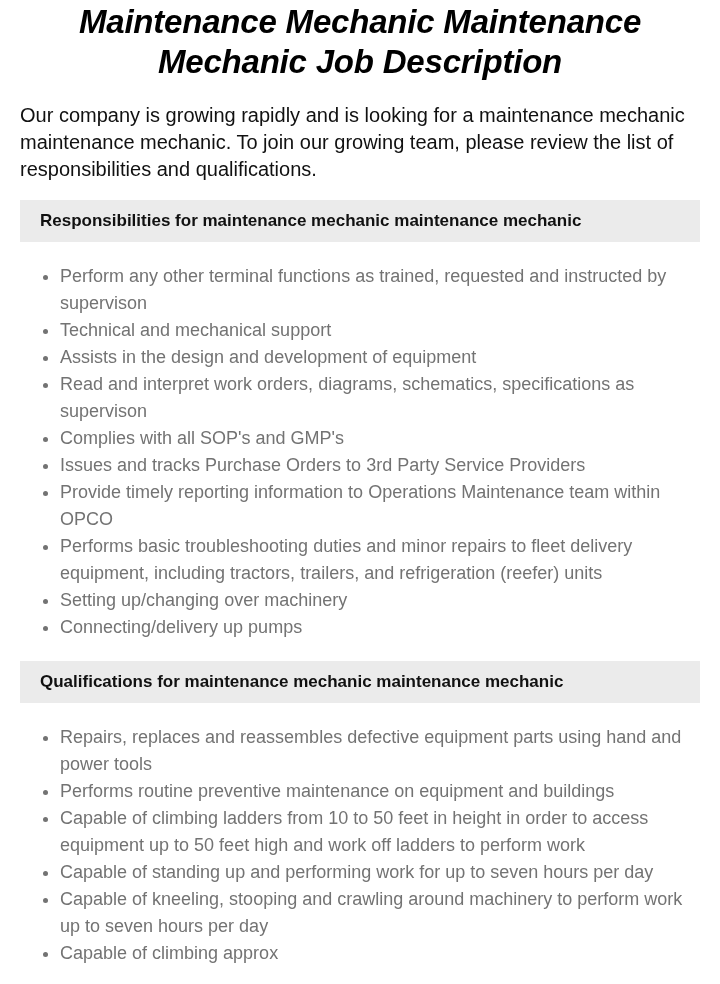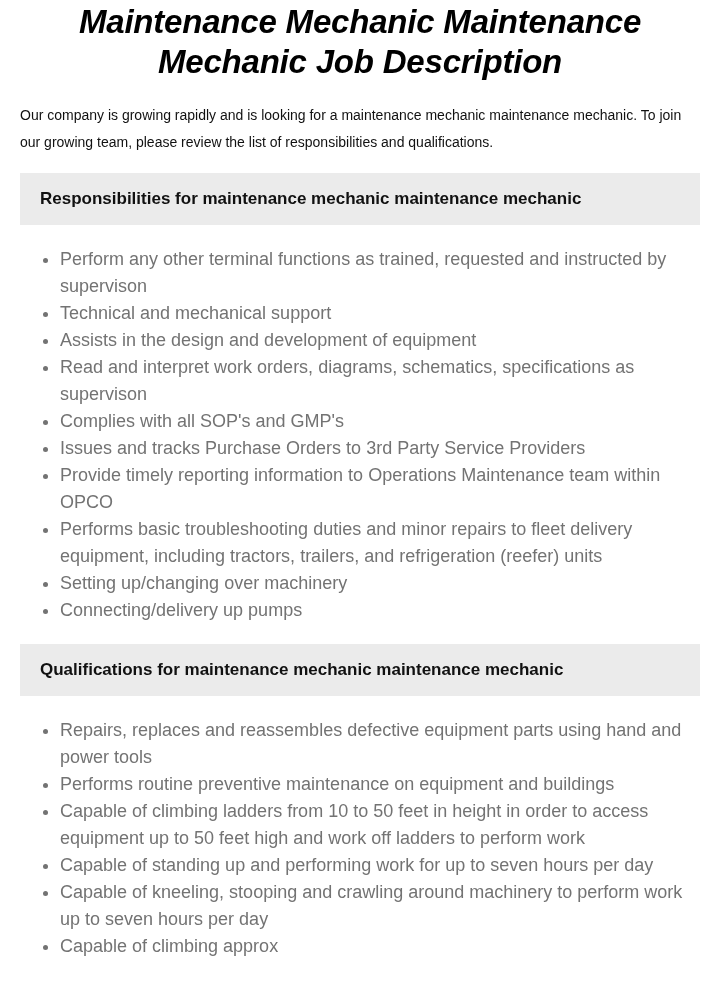--- a/index.html
+++ b/index.html
@@ -11,26 +11,26 @@
     .page { padding: 0 20px 0 20px; }
     h1 {
       margin: 0; padding-top: 2px;
       font-size: 33px; line-height: 40px; font-weight: bold;
       text-align: center; color: #000;
       letter-spacing: -0.2px;
       font-style: italic;
     }
     .intro {
       margin: 20px 0 0 0;
-      font-size: 14px; line-height: 27px; color: #111;
+      font-size: 20px; line-height: 27px; color: #111;
     }
     .section-header {
       margin-top: 17px;
       background: #ebebeb;
-      height: 52px;
+      height: 42px;
       display: flex; align-items: center;
       padding-left: 20px;
       font-size: 17px; font-weight: bold; color: #111;
     }
     ul {
       margin: 21px 0 0 0; padding-left: 40px;
       font-size: 18px; line-height: 27px; color: #737373;
     }
     ul li { padding-right: 0; }
     .section-header.quals { margin-top: 20px; }

